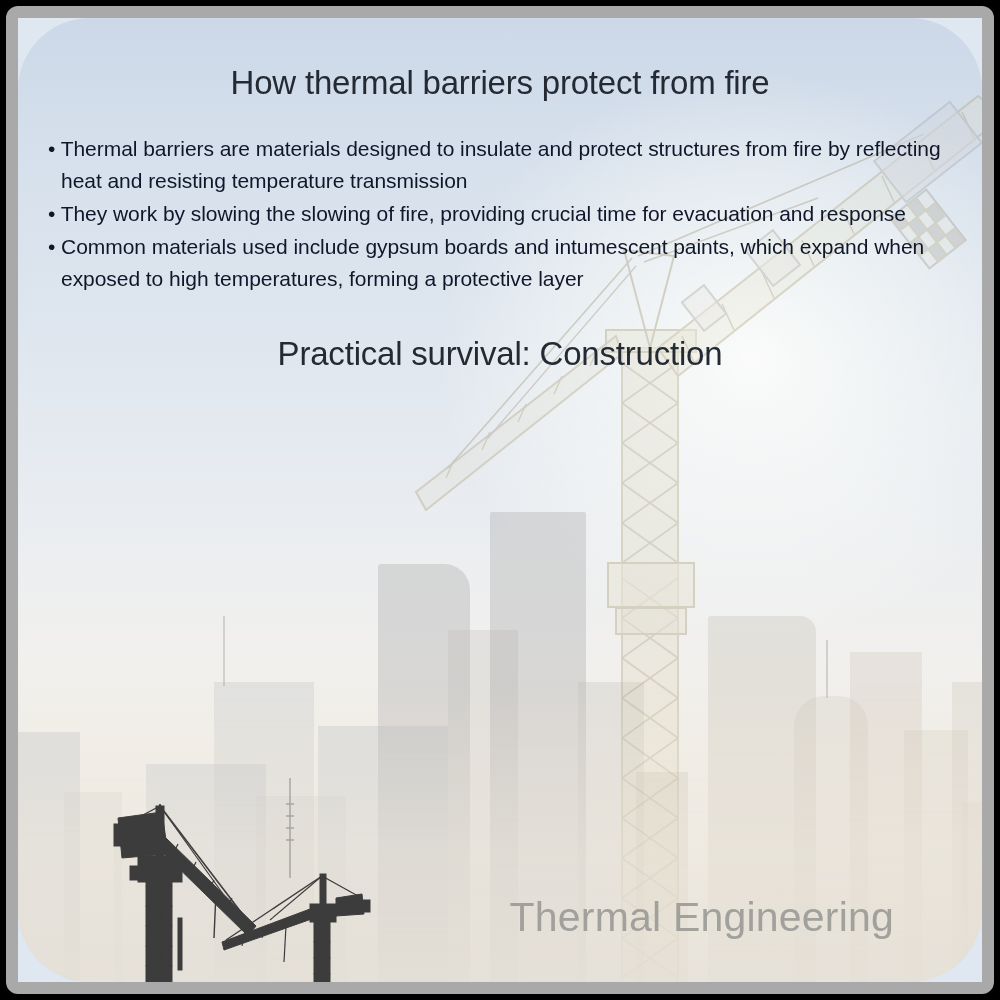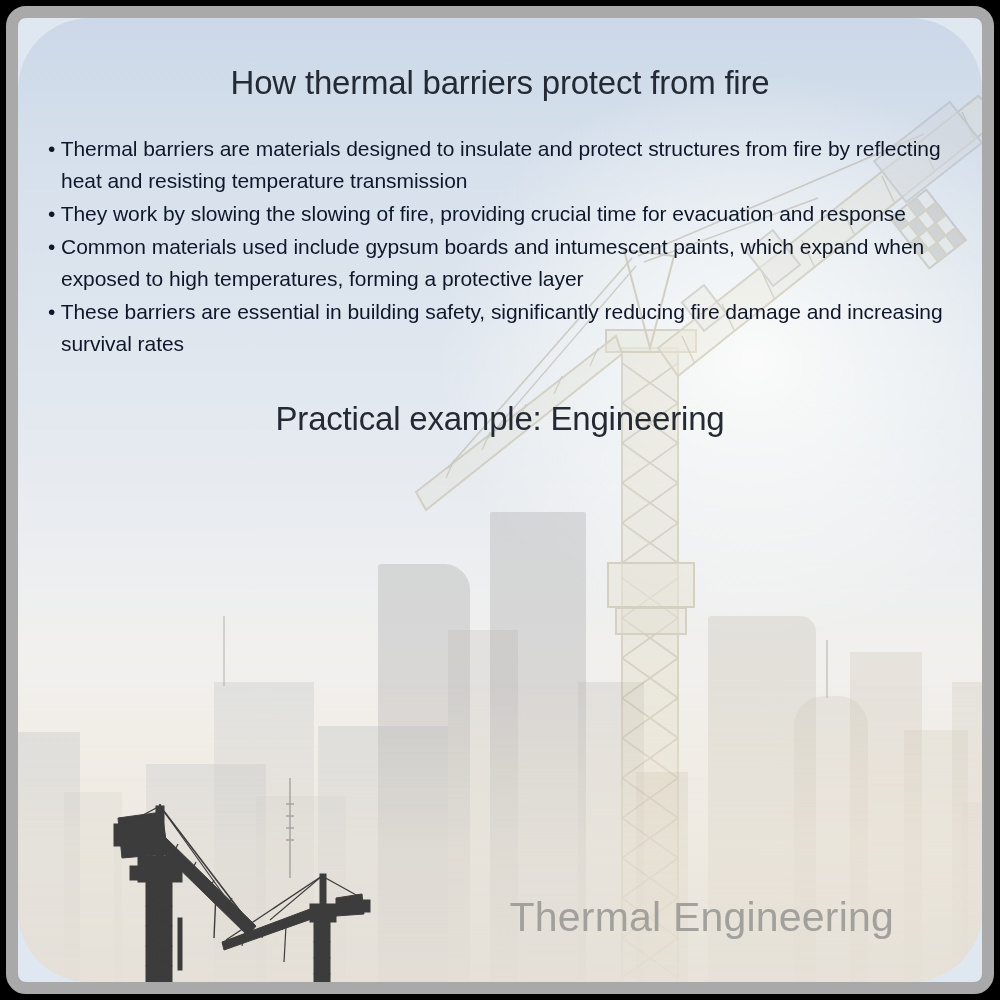--- a/index.html
+++ b/index.html
@@ -9,21 +9,21 @@
     font-family:"Liberation Sans", sans-serif;
     overflow:hidden;
   }
 
   
   #card-frame{
     position:absolute;
     left:6px; top:6px;
     width:988px; height:988px;
     border:12px solid #a9a9a9;
-    border-radius:20px;
+    border-radius:12px;
     background:#dfe7f1;
     overflow:hidden;
   }
   #card-inner{
     position:absolute;
     inset:0;
     border-radius:72px;
     overflow:hidden;
   }
 
@@ -320,24 +320,23 @@
     </div>
 
     <div id="content">
 
       <h1 id="heading-primary" class="heading">How thermal barriers protect from fire</h1>
 
       <ul class="bullet-list">
         <li class="bullet-item">• Thermal barriers are materials designed to insulate and protect structures from fire by reflecting heat and resisting temperature transmission</li>
         <li class="bullet-item">• They work by slowing the slowing of fire, providing crucial time for evacuation and response</li>
         <li class="bullet-item">• Common materials used include gypsum boards and intumescent paints, which expand when exposed to high temperatures, forming a protective layer</li>
-        <li class="bullet-item">• These barriers are essential in building safety, significantly reducing fire damage and increasing survival rates</li>
       </ul>
 
-      <h2 id="heading-secondary" class="heading">Practical example: Engineering</h2>
+      <h2 id="heading-secondary" class="heading">Practical survival: Construction</h2>
 
       <ul class="bullet-list">
       </ul>
     </div>
 
     <div id="watermark">Thermal Engineering</div>
 
   </div>
 </div>
 

